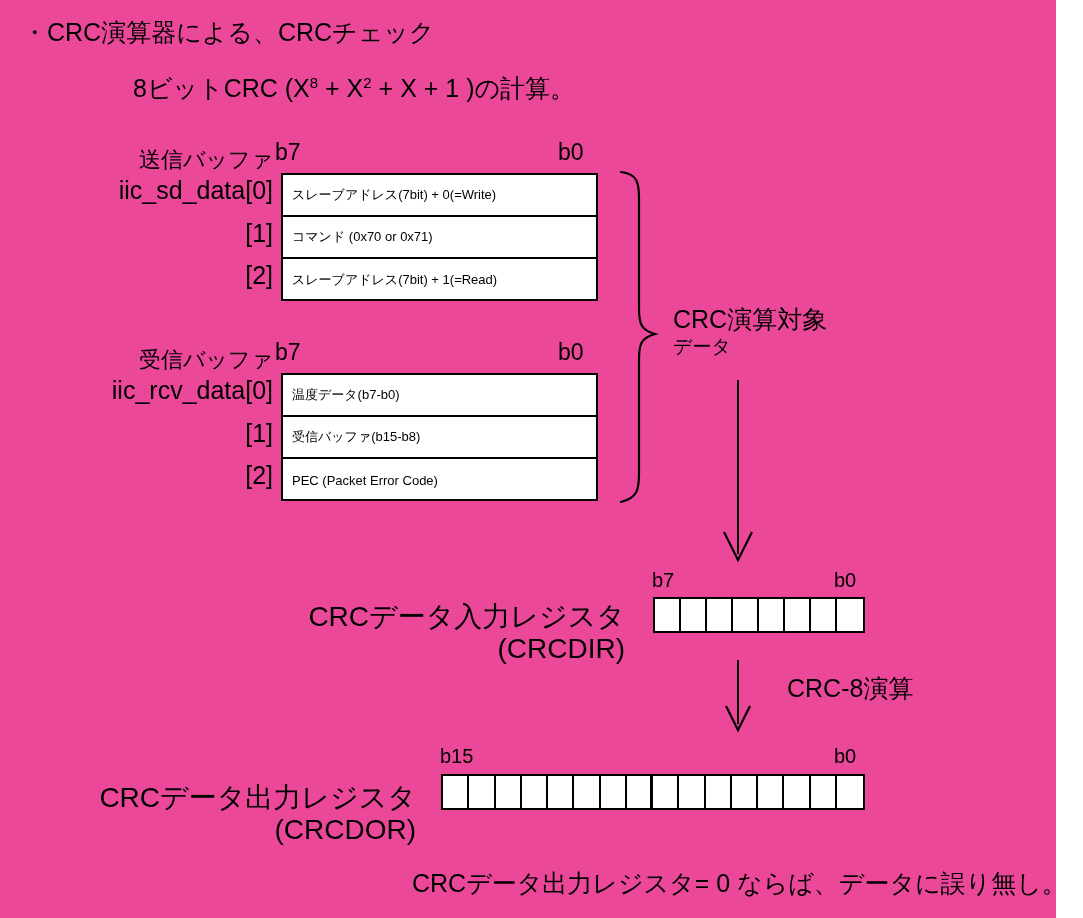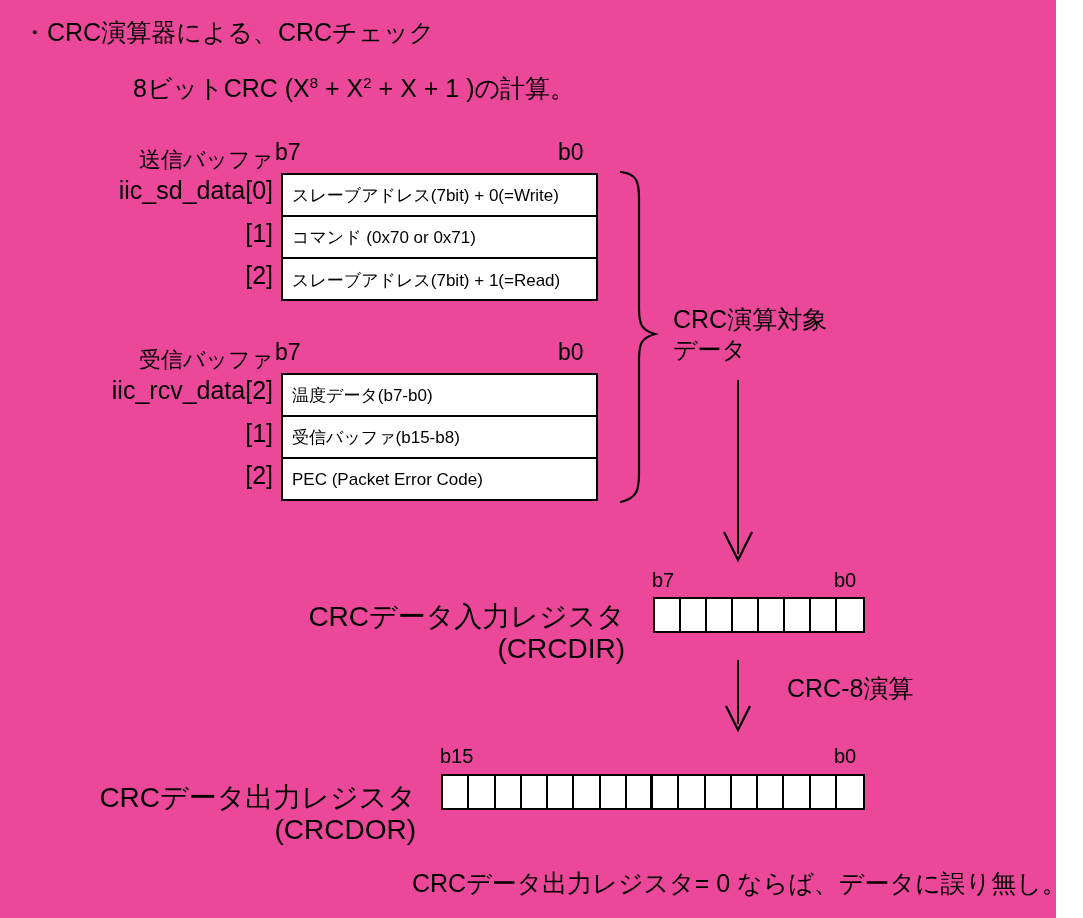--- a/index.html
+++ b/index.html
@@ -67,21 +67,21 @@
     box-sizing: border-box;
     background: #fff;
   }
   .bufrow {
     box-sizing: border-box;
     border-bottom: 2px solid #000;
     height: 42px;
     display: flex;
     align-items: center;
     padding-left: 9px;
-    font-size: 17px;
+    font-size: 13px;
   }
   .bufrow:last-child { border-bottom: none; }
 
   
   .regstrip {
     border: 2px solid #000;
     box-sizing: border-box;
     display: flex;
     background: #fff;
   }
@@ -95,21 +95,21 @@
 
   
   .reglabel {
     font-size: 28px;
     text-align: right;
     line-height: 1.22;
   }
   .oplabel { font-size: 25px; }
   .conclusion { font-size: 25px; }
   .bracelabel-1 { font-size: 25px; }
-  .bracelabel-2 { font-size: 24px; }
+  .bracelabel-2 { font-size: 19px; font-family: Liberation Serif, serif; }
 </style>
 </head>
 <body>
 
 <div id="canvas">
 
   <div class="abs txt heading">・CRC演算器による、CRCチェック</div>
 
   <div class="abs txt formula">
     <span>8ビットCRC (X</span><sup>8</sup><span> + X</span><sup>2</sup><span> + X + 1 )の計算。</span>
@@ -129,21 +129,21 @@
     </div>
     <div class="bufrow">
       <span>コマンド (0x70 or 0x71)</span>
     </div>
     <div class="bufrow">
       <span>スレーブアドレス(7bit) + 1(=Read)</span>
     </div>
   </div>
 
   <div class="abs txt buf-title" style="left:60px; top:347px; width:213px;">受信バッファ</div>
-  <div class="abs txt buf-name" style="left:40px; top:376px; width:233px;">iic_rcv_data[2]</div>
+  <div class="abs txt buf-name" style="left:40px; top:376px; width:233px;">iic_rcv_data[0]</div>
   <div class="abs txt idx" style="left:150px; top:419px; width:123px;">[1]</div>
   <div class="abs txt idx" style="left:150px; top:461px; width:123px;">[2]</div>
 
   <div class="abs txt bitlabel" style="left:275px; top:339px;">b7</div>
   <div class="abs txt bitlabel" style="left:558px; top:339px;">b0</div>
 
   <div class="abs buftable" style="left:281px; top:373px; width:317px; height:128px;">
     <div class="bufrow">
       <span>温度データ(b7-b0)</span>
     </div>

